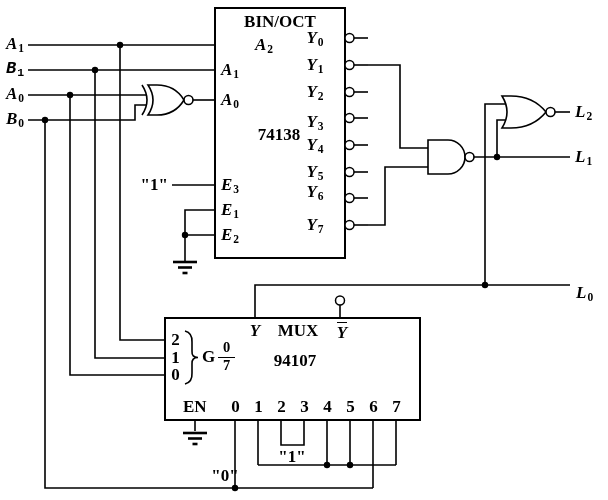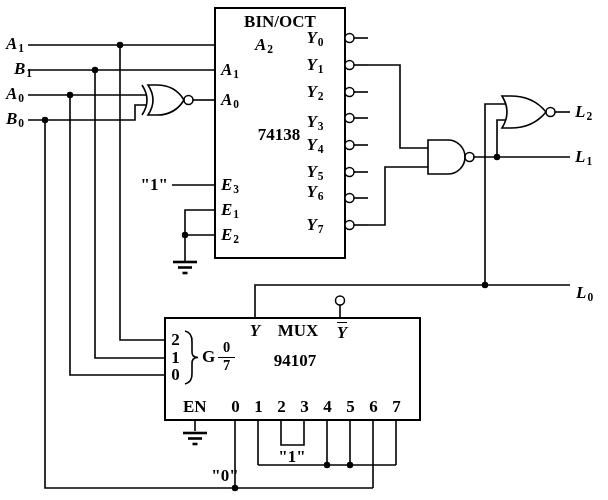--- a/index.html
+++ b/index.html
@@ -123,21 +123,21 @@
   <g stroke="#000" stroke-width="2.6">
     <path d="M183,433 H207"></path>
       <path d="M188,438.5 H202"></path>
       <path d="M192.5,444 H197.5"></path>
   </g>
 
   <path d="M185,331 Q192.5,333 192,342 L192,351 Q191.5,357.5 198,357.5 Q191.5,357.5 192,364 L192,373 Q192.5,382 185,384" fill="none" stroke="#000" stroke-width="1.6"></path>
 </svg>
 
 <div class="lbl it sig" style="left:6px;top:35px;"><span>A</span><sub>1</sub></div>
-<div class="lbl it sig" style="left:14px;top:60px;"><span>B</span><sub>1</sub></div>
+<div class="lbl it sig" style="left:6px;top:60px;font-family:Liberation Mono, monospace;"><span>B</span><sub>1</sub></div>
 <div class="lbl it sig" style="left:6px;top:85px;"><span>A</span><sub>0</sub></div>
 <div class="lbl it sig" style="left:6px;top:110px;"><span>B</span><sub>0</sub></div>
 
 <div class="lbl ctr" style="left:215px;top:13px;width:130px;">BIN/OCT</div>
 <div class="lbl ctr" style="left:215px;top:126px;width:128px;">74138</div>
 <div class="lbl it sig" style="left:221px;top:36px;margin-left:34px;"><span>A</span><sub>2</sub></div>
 <div class="lbl it sig" style="left:221px;top:61px;"><span>A</span><sub>1</sub></div>
 <div class="lbl it sig" style="left:221px;top:91px;"><span>A</span><sub>0</sub></div>
 <div class="lbl it sig" style="left:221px;top:176px;font-family:Liberation Serif, serif;"><span>E</span><sub>3</sub></div>
 <div class="lbl it sig" style="left:221px;top:201px;"><span>E</span><sub>1</sub></div>

